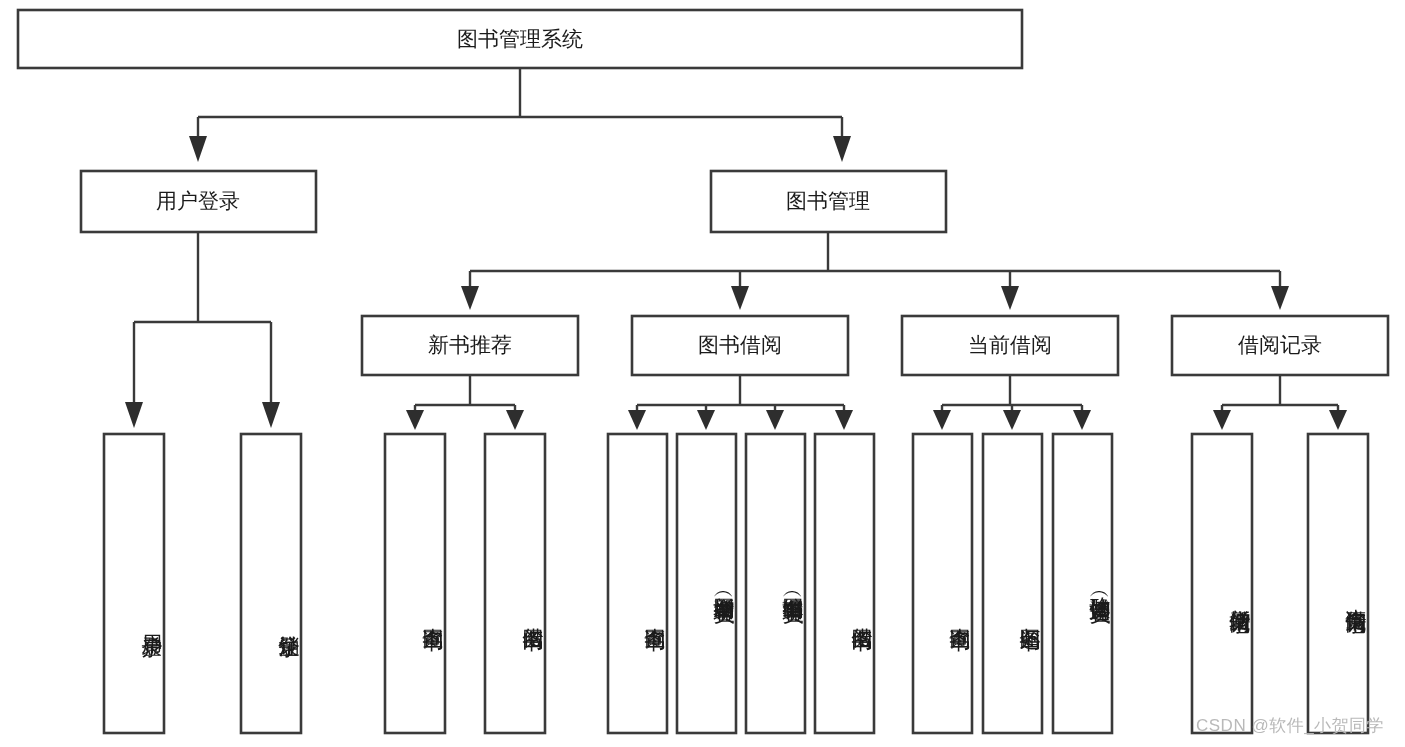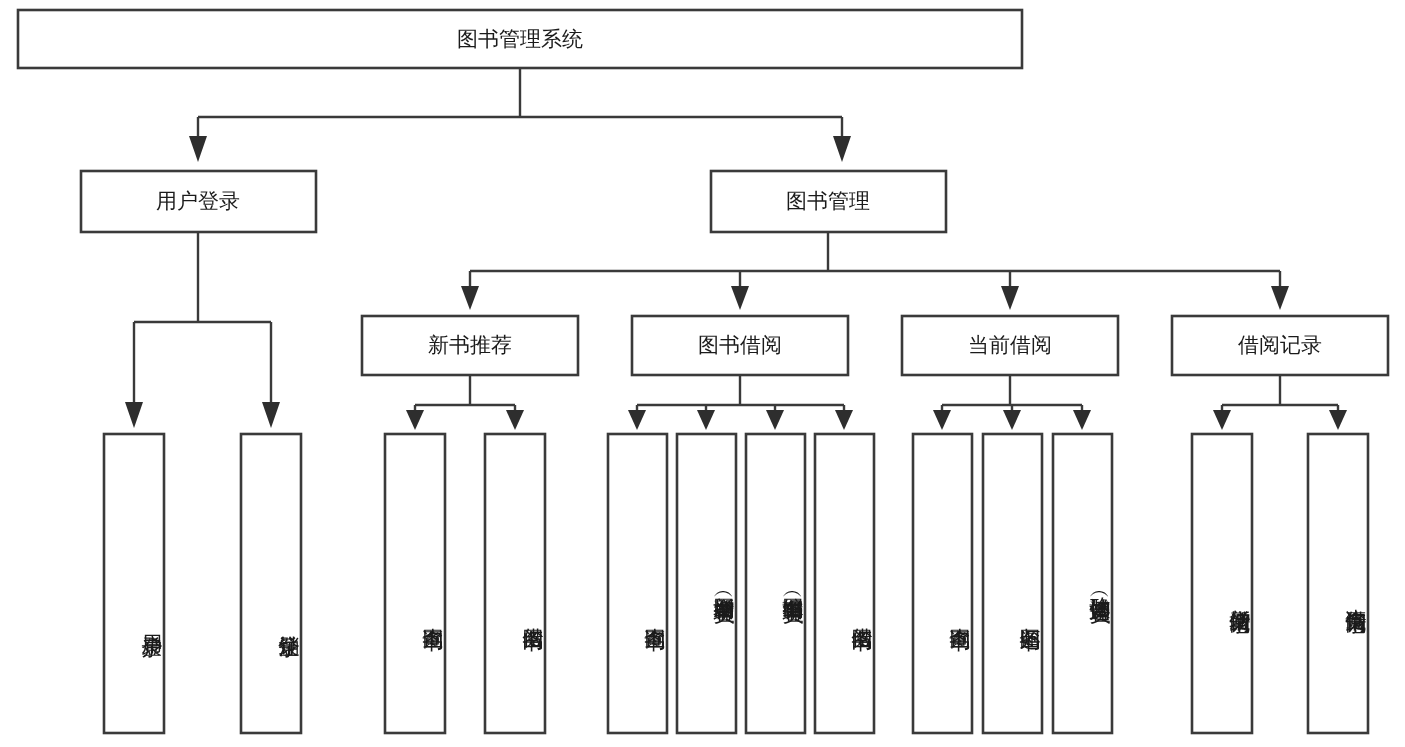--- a/index.html
+++ b/index.html
@@ -197,14 +197,15 @@
   <div class="vlabel" style="left:608px; top:505px; width:59px; height:215px;">查询图书</div>
   <div class="vlabel" style="left:677px; top:442px; width:59px; height:285px;">新增图书（管理员）</div>
   <div class="vlabel" style="left:746px; top:442px; width:59px; height:285px;">编辑图书（管理员）</div>
   <div class="vlabel" style="left:815px; top:505px; width:59px; height:215px;">借阅图书</div>
   <div class="vlabel" style="left:913px; top:505px; width:59px; height:215px;">查询图书</div>
   <div class="vlabel" style="left:983px; top:505px; width:59px; height:215px;">归还图书</div>
   <div class="vlabel" style="left:1053px; top:442px; width:59px; height:285px;">确认归还（管理员）</div>
   <div class="vlabel" style="left:1192px; top:470px; width:60px; height:250px;">新增借阅记录</div>
   <div class="vlabel" style="left:1308px; top:470px; width:60px; height:250px;">查询借阅记录</div>
 
+  <div class="watermark" style="left:1196px; top:714px;">CSDN @软件_小贺同学</div>
 
 </div>
 
 </body></html>

